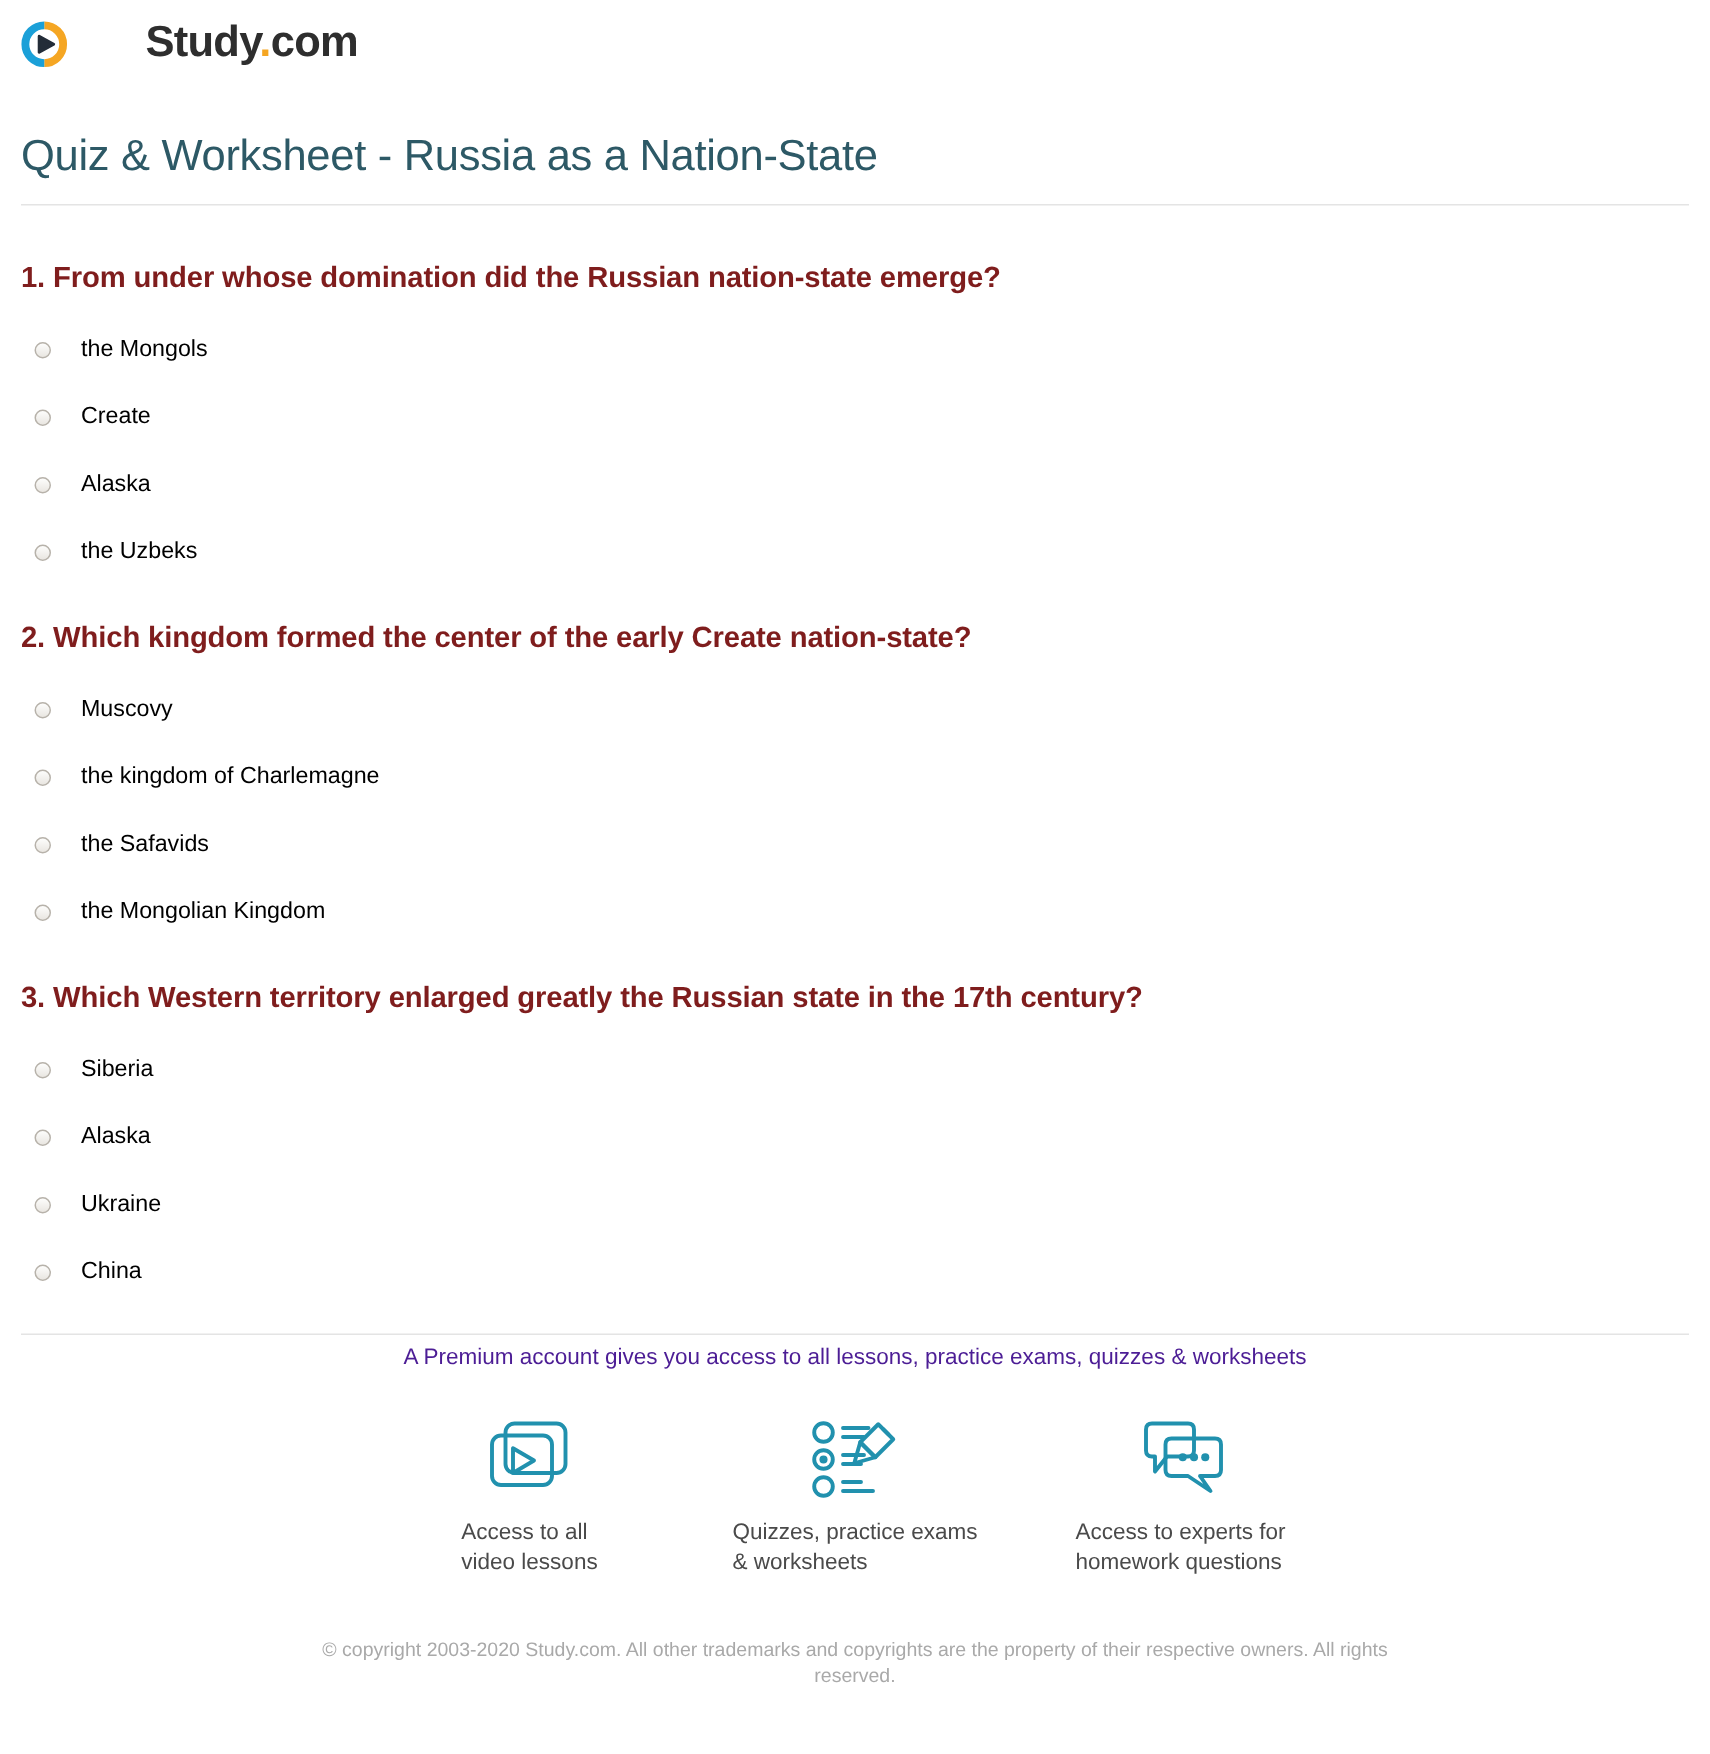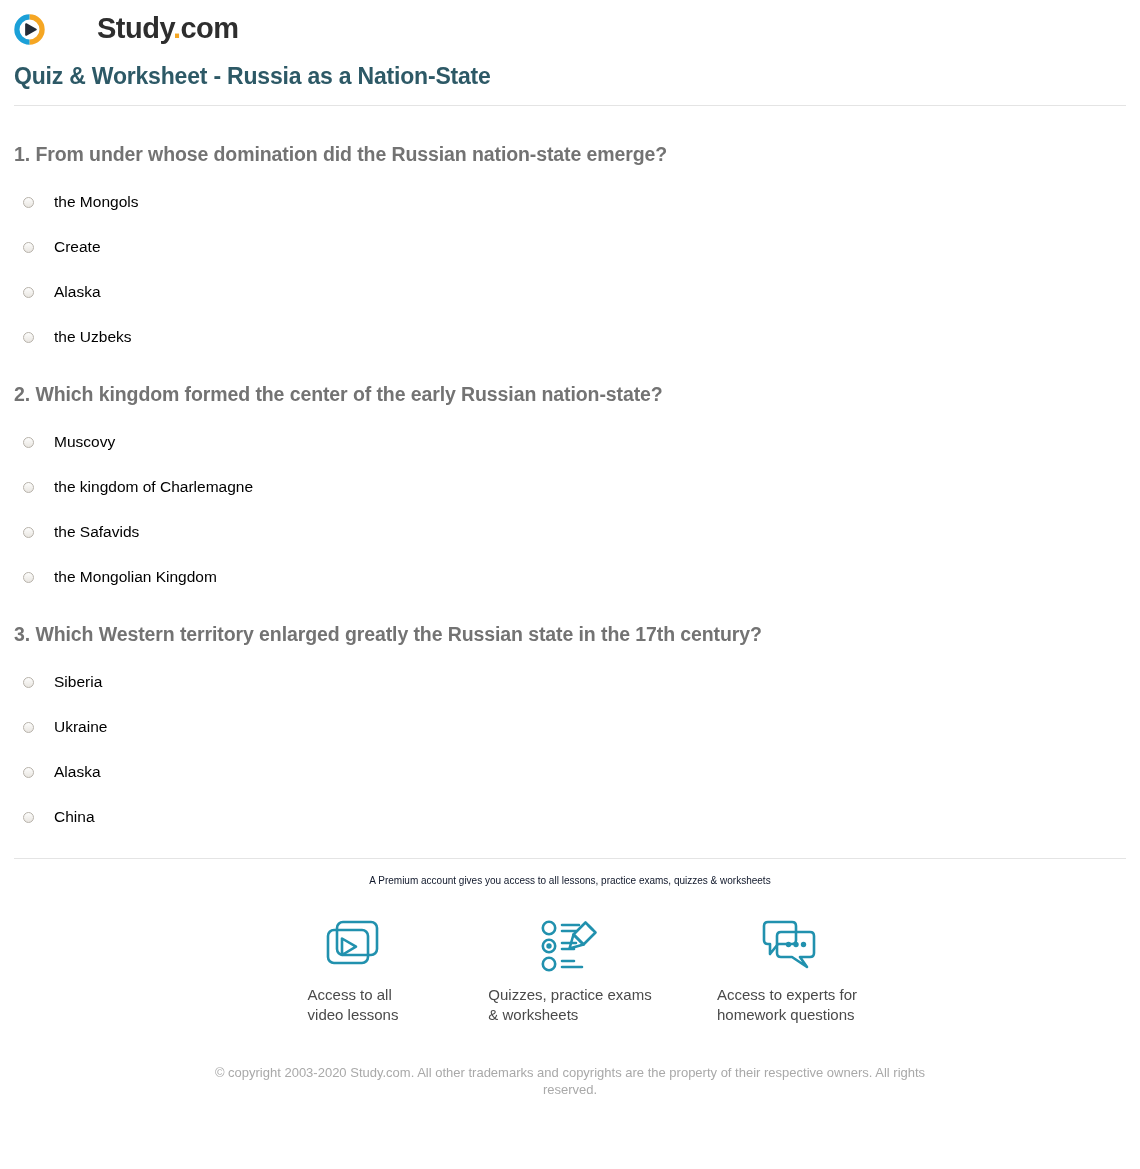--- a/index.html
+++ b/index.html
@@ -18,49 +18,49 @@
   .url { font-size: 14.5px; color: #5f5f5f; padding-top: 7px; letter-spacing: 0.1px; }
   .logo { display: flex; align-items: center; gap: 47px; }
   .logo-icon { margin-right: 5px; margin-top: 2px; }
   .logo-text { font-size: 29px; font-weight: bold; color: #2e2e2e; letter-spacing: -0.5px; }
   .logo-dot { color: #f5a623; }
 
   .main { padding: 0 14px; }
 
   
   .page-title {
-    color: #2d5966; font-size: 23px; font-weight: bold;
-    margin: 6px 0 17px 0; line-height: 1.05; letter-spacing: -0.2px;
+    color: #2d5966; font-size: 29px; font-weight: normal;
+    margin: 31px 0 17px 0; line-height: 1.05; letter-spacing: -0.2px;
   }
   .divider { border: none; border-top: 1px solid #e4e4e4; margin: 0; height: 0; }
 
   
   .question { margin-top: 36px; }
   .q-heading {
-    font-size: 19.5px; font-weight: bold; color: #737373;
+    font-size: 19.5px; font-weight: bold; color: #7f1d1d;
     margin: 0; line-height: 24px; letter-spacing: -0.1px;
   }
   .option { display: flex; align-items: center; margin-top: 27px; padding-left: 9px; height: 18px; }
   .radio {
     width: 11px; height: 11px; flex: 0 0 11px;
     border: 1px solid #b7b2aa; border-radius: 50%;
     background: linear-gradient(180deg, #fdfdfc 0%, #e9e6e1 100%);
     margin-right: 20px;
   }
   .option-label { font-size: 15.5px; color: #000000; }
 
   .questions-wrap { padding-bottom: 32px; }
 
   
   .account { text-align: center; }
   .account-heading {
     color: #4ba6cd; font-size: 24.5px; font-weight: normal;
     margin: 26px 0 0 0; line-height: 30px;
   }
-  .account-sub { color: #0f172a; font-size: 10px; margin: 16px 0 0 0; }
+  .account-sub { color: #4c1d95; font-size: 15px; margin: 6px 0 0 0; }
 
   .features { display: flex; justify-content: center; margin-top: 31px; }
   .feature { width: 217px; display: flex; flex-direction: column; align-items: center; }
   .feature-icon { height: 58px; display: flex; align-items: center; justify-content: center; }
   .feature-label {
     margin-top: 10px; font-size: 15px; color: #4a4a4a; line-height: 20px; text-align: left;
   }
 
   
   .copyright {
@@ -108,21 +108,21 @@
         <span class="radio"></span>
         <span class="option-label">Alaska</span>
       </div>
       <div class="option">
         <span class="radio"></span>
         <span class="option-label">the Uzbeks</span>
       </div>
     </div>
 
     <div class="question">
-      <p class="q-heading"><span>2.</span> <span>Which kingdom formed the center of the early Russian nation-state?</span></p>
+      <p class="q-heading"><span>2.</span> <span>Which kingdom formed the center of the early Create nation-state?</span></p>
       <div class="option">
         <span class="radio"></span>
         <span class="option-label">Muscovy</span>
       </div>
       <div class="option">
         <span class="radio"></span>
         <span class="option-label">the kingdom of Charlemagne</span>
       </div>
       <div class="option">
         <span class="radio"></span>
@@ -135,25 +135,25 @@
     </div>
 
     <div class="question">
       <p class="q-heading"><span>3.</span> <span>Which Western territory enlarged greatly the Russian state in the 17th century?</span></p>
       <div class="option">
         <span class="radio"></span>
         <span class="option-label">Siberia</span>
       </div>
       <div class="option">
         <span class="radio"></span>
+        <span class="option-label">Alaska</span>
+      </div>
+      <div class="option">
+        <span class="radio"></span>
         <span class="option-label">Ukraine</span>
-      </div>
-      <div class="option">
-        <span class="radio"></span>
-        <span class="option-label">Alaska</span>
       </div>
       <div class="option">
         <span class="radio"></span>
         <span class="option-label">China</span>
       </div>
     </div>
 
   </div>
 
   <hr class="divider">

